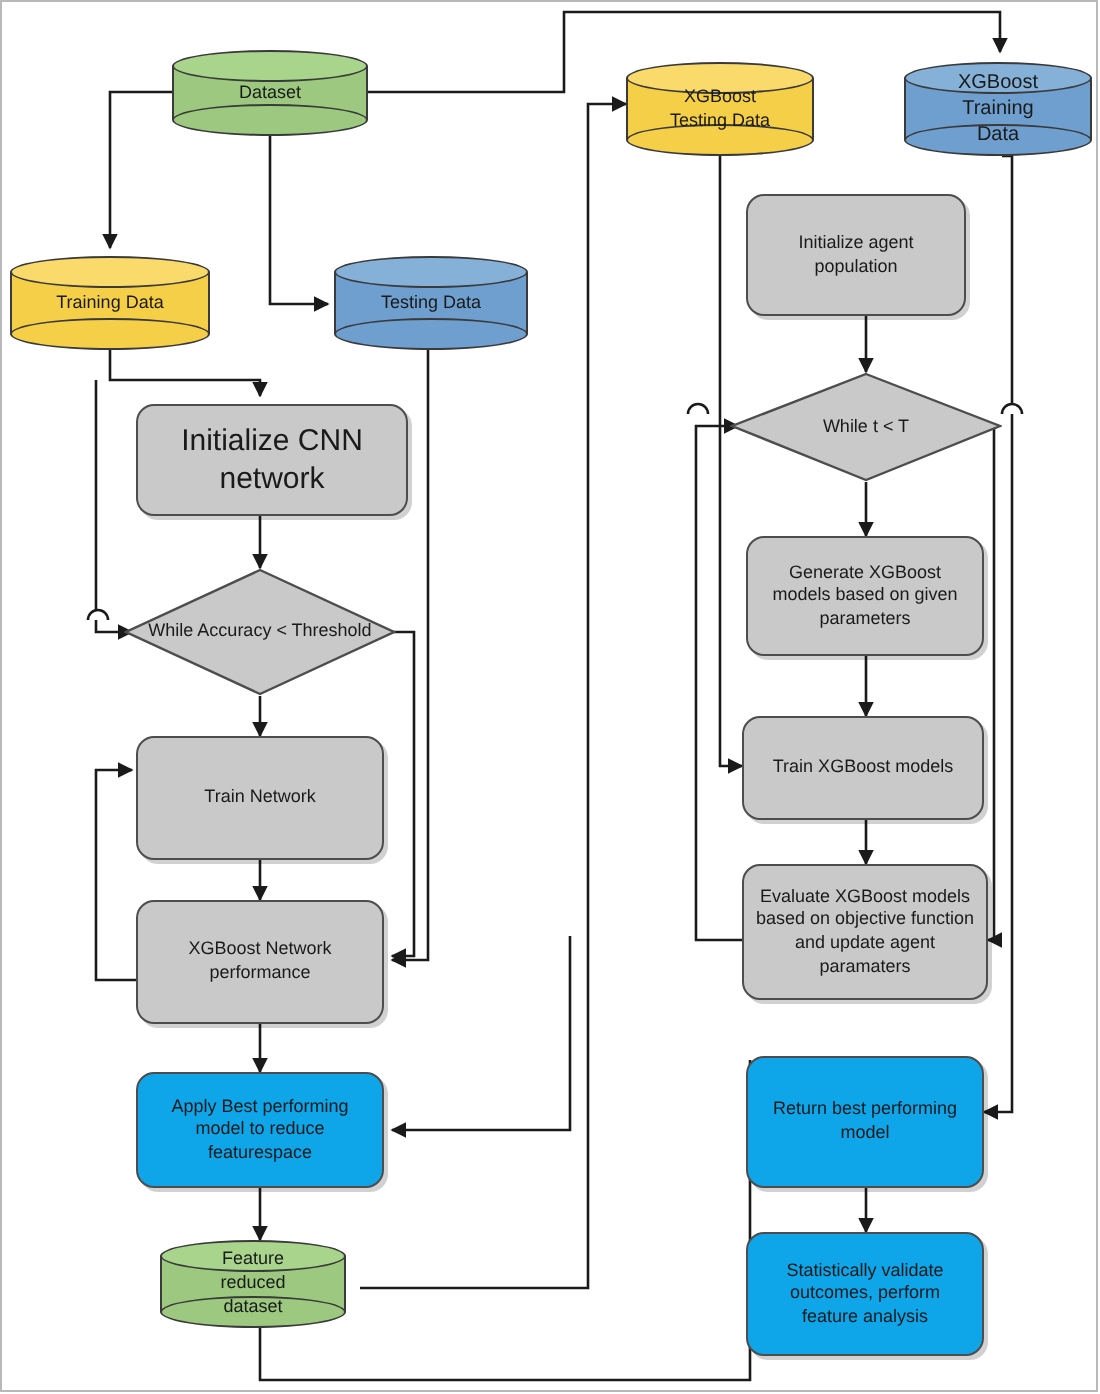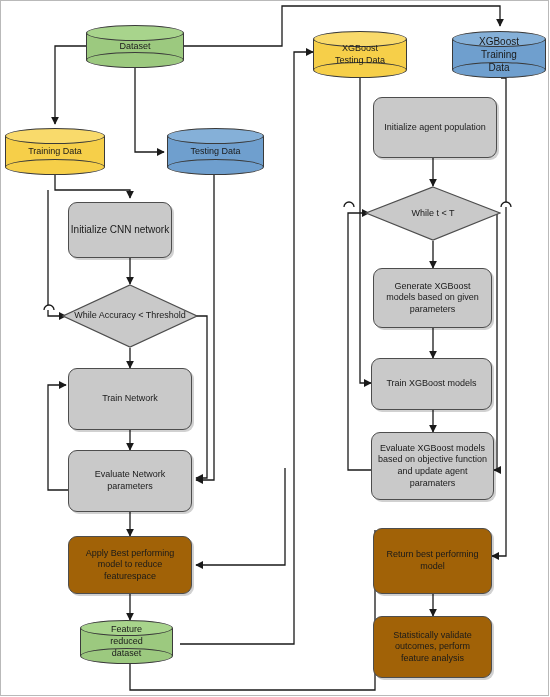--- a/index.html
+++ b/index.html
@@ -5,21 +5,21 @@
   html,body{margin:0;padding:0;background:#ffffff;}
   body{font-family:"Liberation Sans",sans-serif;}
   #canvas{position:relative;width:550px;height:697px;background:#ffffff;overflow:hidden;}
   .frame{position:absolute;left:0;top:0;width:549px;height:696px;border:1px solid #b9b9b9;box-sizing:border-box;}
   svg.wires{position:absolute;left:0;top:0;width:550px;height:697px;}
 
   .node{position:absolute;box-sizing:border-box;display:flex;align-items:center;
         justify-content:center;text-align:center;color:#1a1a1a;line-height:1.28;}
   .proc{border:1px solid #4d4d4d;border-radius:9px;background:#c9c9c9;
         box-shadow:2px 2px 0 rgba(0,0,0,0.18);}
-  .proc.orange{background:#a16207;}
+  .proc.orange{background:#0ea5e9;}
   .diamond{background:transparent;border:none;}
   .diamond .dlabel{position:relative;z-index:2;padding:0 6px;}
   .diamond svg{position:absolute;left:0;top:0;}
 
   .cyl{position:absolute;}
   .cyl .body{position:absolute;left:0;right:0;top:8px;bottom:8px;
              border-left:1px solid #3a3a3a;border-right:1px solid #3a3a3a;}
   .cyl .top{position:absolute;left:0;right:0;top:0;height:16px;border-radius:50%;
             border:1px solid #3a3a3a;box-sizing:border-box;}
   .cyl .bot{position:absolute;left:0;right:0;bottom:0;height:16px;border-radius:50%;
@@ -121,32 +121,32 @@
     <div class="lbl" style="font-size:9px;">Training Data</div>
   </div>
 
   <div class="cyl blue" style="left:167px;top:128px;width:97px;height:47px;">
     <div class="body"></div>
     <div class="bot"></div>
     <div class="top"></div>
     <div class="lbl" style="font-size:9px;">Testing Data</div>
   </div>
 
-  <div class="node proc" style="left:68px;top:202px;width:104px;height:56px;font-size:10px;">Initialize CNN network</div>
+  <div class="node proc" style="left:68px;top:202px;width:136px;height:56px;font-size:15px;">Initialize CNN network</div>
 
   <div class="node diamond" style="left:62px;top:284px;width:136px;height:64px;font-size:9px;">
     <svg width="136" height="64" viewBox="0 0 136 64">
       <polygon points="68,1 135,32 68,63 1,32" fill="#c9c9c9" stroke="#4d4d4d" stroke-width="1.2"></polygon>
     </svg>
     <span class="dlabel">While Accuracy &lt; Threshold</span>
   </div>
 
   <div class="node proc" style="left:68px;top:368px;width:124px;height:62px;font-size:9px;">Train Network</div>
 
-  <div class="node proc" style="left:68px;top:450px;width:124px;height:62px;font-size:9px;padding:0 10px;">Evaluate Network parameters</div>
+  <div class="node proc" style="left:68px;top:450px;width:124px;height:62px;font-size:9px;padding:0 10px;">XGBoost Network performance</div>
 
   <div class="node proc orange" style="left:68px;top:536px;width:124px;height:58px;font-size:9px;padding:0 8px;">Apply Best performing model to reduce featurespace</div>
 
   <div class="cyl green" style="left:80px;top:620px;width:93px;height:44px;">
     <div class="body"></div>
     <div class="bot"></div>
     <div class="top"></div>
     <div class="lbl" style="font-size:9px;">Feature reduced dataset</div>
   </div>
 
@@ -157,21 +157,21 @@
     <div class="lbl" style="font-size:9px;">XGBoost Testing Data</div>
   </div>
 
   <div class="cyl blue" style="left:452px;top:31px;width:94px;height:47px;">
     <div class="body"></div>
     <div class="bot"></div>
     <div class="top"></div>
     <div class="lbl" style="font-size:10px;">XGBoost Training Data</div>
   </div>
 
-  <div class="node proc" style="left:373px;top:97px;width:124px;height:61px;font-size:9px;padding:0 10px;">Initialize agent population</div>
+  <div class="node proc" style="left:373px;top:97px;width:110px;height:61px;font-size:9px;padding:0 10px;">Initialize agent population</div>
 
   <div class="node diamond" style="left:365px;top:186px;width:136px;height:55px;font-size:9px;">
     <svg width="136" height="55" viewBox="0 0 136 55">
       <polygon points="68,1 135,27 68,54 1,27" fill="#c9c9c9" stroke="#4d4d4d" stroke-width="1.2"></polygon>
     </svg>
     <span class="dlabel">While t &lt; T</span>
   </div>
 
   <div class="node proc" style="left:373px;top:268px;width:119px;height:60px;font-size:9px;padding:0 6px;">Generate XGBoost models  based on given parameters</div>
 

